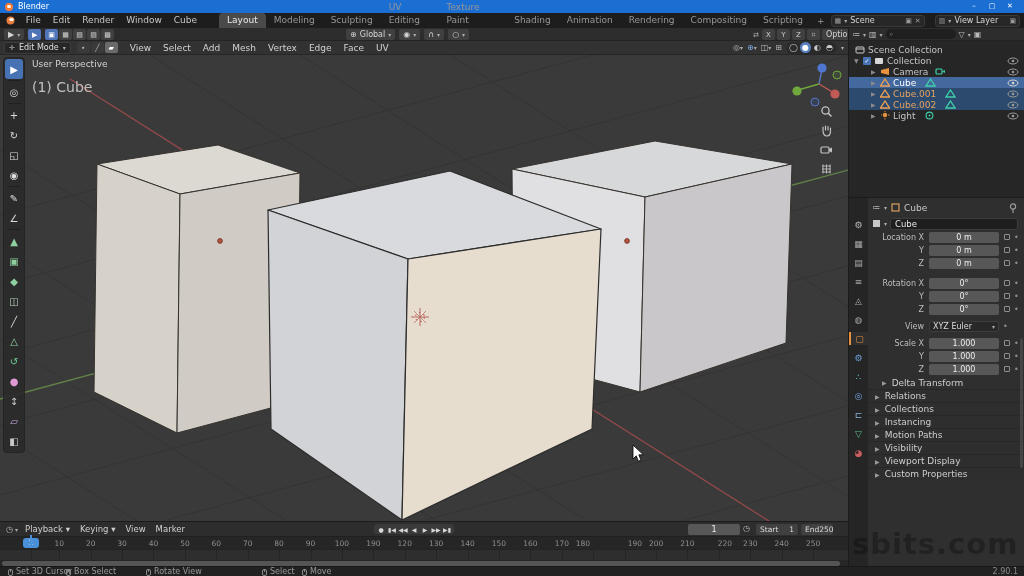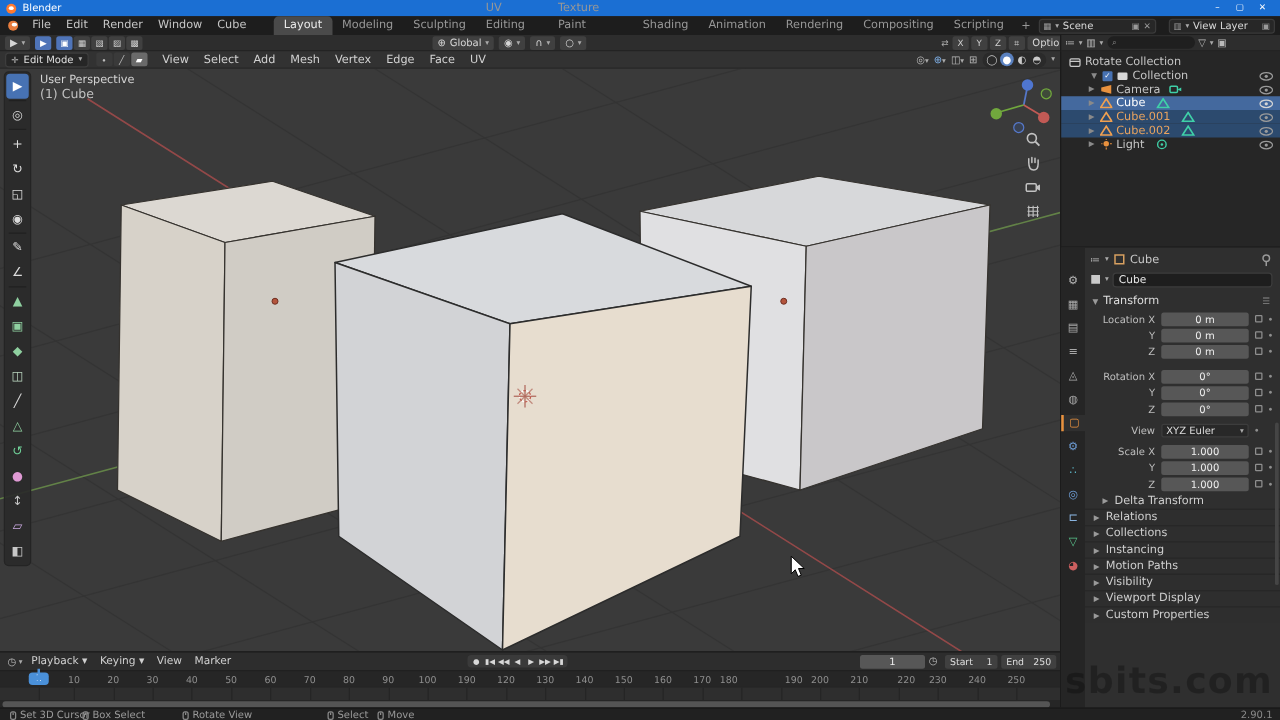--- a/index.html
+++ b/index.html
@@ -61,21 +61,21 @@
   .vp-menus { display:flex; }
   .vp-menus span { padding:0 6px; font-size:9px; color:#d2d2d2; line-height:14px; }
   .vp-right { margin-left:auto; display:flex; align-items:center; gap:4px; }
   .shadeballs { display:flex; align-items:center; background:#2a2a2a; border-radius:7px; padding:0 2px; height:12px; gap:1px; }
   .ball { width:11px; height:11px; border-radius:50%; display:flex; align-items:center; justify-content:center;
     font-size:8px; color:#c9c9c9; }
   .ball.active { background:#5a81c0; color:#fff; }
   
   .viewport { position:absolute; left:0; top:55px; width:848px; height:466px; background:#3a3a3a; overflow:hidden; }
   .vp-overlay-text { position:absolute; left:32px; top:4px; font-size:9px; color:#d4d4d4; line-height:11px; }
-  .vp-overlay-text .sub { color:#c0c0c0; font-size:10px; }
+  .vp-overlay-text .sub { color:#c0c0c0; font-size:14px;margin-top:12px; }
   
   .vtoolbar { position:absolute; left:3px; top:2px; width:22px; background:rgba(42,42,42,.92);
     border:1px solid #242424; border-radius:4px; padding:1px; display:flex; flex-direction:column; }
   .vtool { width:18px; height:20px; border-radius:3px; display:flex; align-items:center; justify-content:center;
     font-size:10px; color:#d8d8d8; margin:0 auto; }
   .vtool.active { background:#4772b3; color:#fff; }
   .vtool-sep { height:1px; background:#202020; margin:1px 2px; }
   
   .nav-gizmo { position:absolute; left:789px; top:8px; }
   .vp-icons { position:absolute; left:820px; top:50px; display:flex; flex-direction:column; gap:6px; }
@@ -419,23 +419,23 @@
         </svg>
     </div>
   </div>
 
   <div class="outliner">
     <div class="ol-row">
       <svg width="10" height="9">
           <rect x="1" y="2" width="8" height="6" rx="1" fill="none" stroke="#c9c9c9" stroke-width="1"></rect>
           <line x1="1" y1="4" x2="9" y2="4" stroke="#c9c9c9"></line>
         </svg>
-      <span class="lbl">Rotate Collection</span>
-    </div>
-    <div class="ol-row" style="padding-left:24px;">
+      <span class="lbl">Scene Collection</span>
+    </div>
+    <div class="ol-row" style="padding-left:5px;">
       <span class="disc">▼</span>
       <span class="checkbox">✓</span>
       <svg width="10" height="9">
           <rect x="1" y="2" width="8" height="6" rx="1" fill="#d8d8d8"></rect>
         </svg>
       <span class="lbl">Collection</span>
       <svg class="ol-eye" width="12" height="8">
           <ellipse cx="6" cy="4" rx="5" ry="3" fill="none" stroke="#9a9a9a" stroke-width="1"></ellipse>
           <circle cx="6" cy="4" r="1.3" fill="#9a9a9a"></circle>
         </svg>
@@ -548,25 +548,20 @@
             <circle cx="4" cy="3.5" r="2.6" fill="none" stroke="#9a9a9a" stroke-width="1.2"></circle>
             <line x1="4" y1="6" x2="4" y2="10" stroke="#9a9a9a" stroke-width="1.2"></line>
           </svg>
       </div>
       <div class="prop-name-row">
         <svg width="9" height="9">
             <rect x="1" y="1" width="7" height="7" fill="#c9c9c9"></rect>
           </svg>
         <span class="carat">▾</span>
         <div class="name-field">Cube</div>
-      </div>
-      <div class="panel-title">
-        <span class="disc" style="font-size:6px;color:#9a9a9a;">▼</span>
-        <span>Transform</span>
-        <span class="menu-grip">☰</span>
       </div>
       <div style="padding-left:2px;">
         <div class="trow">
             <span class="tlabel">Location X</span>
             <div class="tfield">0 m</div>
             <span class="anim-sq"></span>
             <span class="dec-dot">•</span>
           </div>
         <div class="trow">
             <span class="tlabel">Y</span>
@@ -684,21 +679,21 @@
         <span>▶</span>
         <span>▶▶</span>
         <span>▶▮</span>
       </div>
       <div class="tl-frame">1</div>
       <span class="tl-clock">◷</span>
       <div class="tl-range" style="left:756px;width:42px;">
         <span>Start</span>
           <span>1</span>
       </div>
-      <div class="tl-range" style="left:801px;width:44px;">
+      <div class="tl-range" style="left:801px;width:32px;">
         <span>End</span>
           <span>250</span>
       </div>
     </div>
     <div class="tl-ruler" id="tl-ruler">
       <div class="playhead-pill">1</div>
     <span class="tick" style="left: 47.269px;">10</span>
         <span class="tick" style="left: 78.679px;">20</span>
         <span class="tick" style="left: 110.089px;">30</span>
         <span class="tick" style="left: 141.499px;">40</span>

